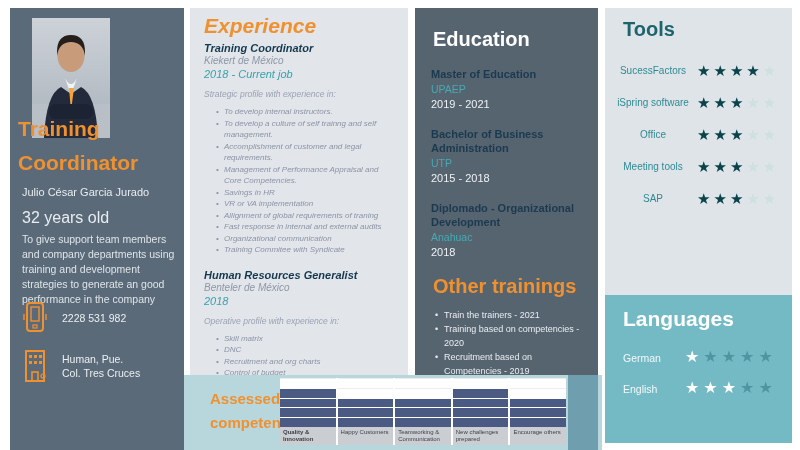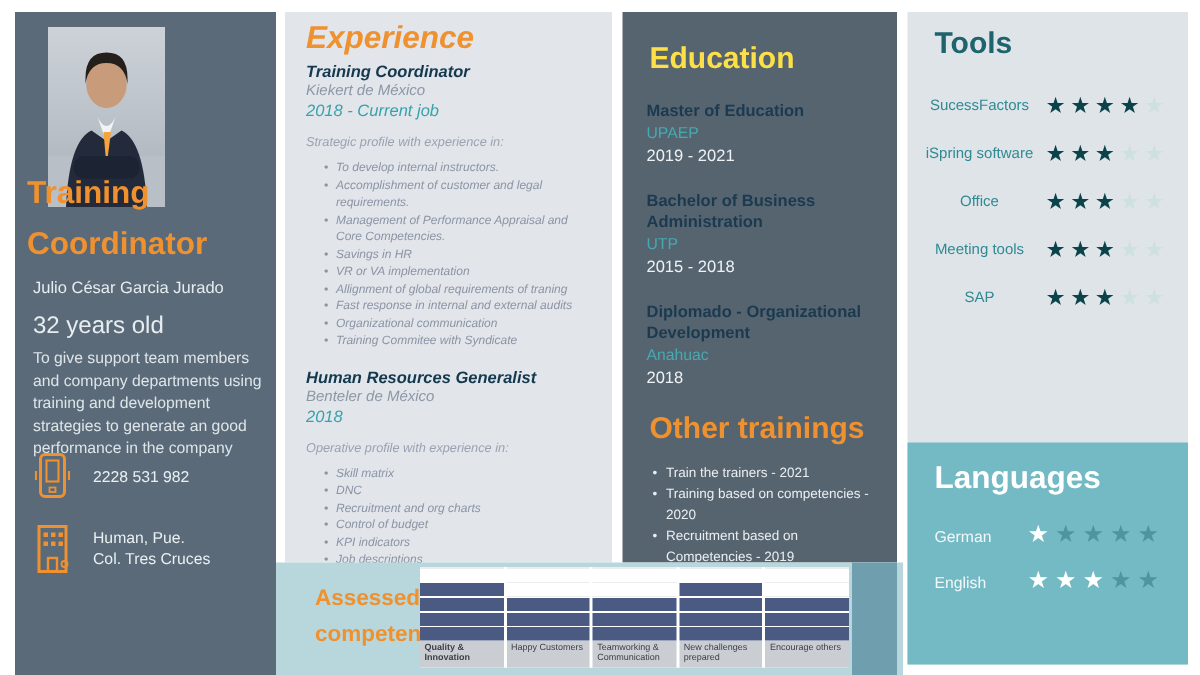--- a/index.html
+++ b/index.html
@@ -31,21 +31,21 @@
   .job-period{color:#38a2ab;font-size:11px;margin-top:2px;}
   .job-profile{color:#9aa2b2;font-size:8.5px;margin-top:9px;}
   ul.bullets{list-style:none;margin:7px 0 0 0;padding:0 0 0 12px;}
   ul.bullets li{color:#8b94a5;font-size:8px;line-height:11.5px;padding-left:8px;position:relative;}
   ul.bullets li::before{content:"•";position:absolute;left:0;top:0;color:#8b94a5;}
   .job2{margin-top:13px;}
 
   
   #edu-col{left:415px;top:8px;width:183px;height:367px;background:#566470;
            padding:20px 16px;box-sizing:border-box;}
-  .edu-heading{color:#fde047;font-size:20px;font-weight:bold;margin:0 0 16px 2px;}
+  .edu-heading{color:#ffffff;font-size:20px;font-weight:bold;margin:0 0 16px 2px;}
   .edu-entry{margin-bottom:17px;}
   .edu-degree{color:#1b3a50;font-size:11px;font-weight:bold;line-height:14px;}
   .edu-school{color:#45aab2;font-size:10.5px;margin-top:2px;}
   .edu-period{color:#eef2f4;font-size:11px;margin-top:3px;}
   .other-heading{color:#f09130;font-size:20px;font-weight:bold;margin:6px 0 10px 2px;}
   ul.trainings{list-style:none;margin:0;padding:0 0 0 4px;}
   ul.trainings li{color:#e9eef1;font-size:9px;line-height:14px;padding-left:9px;position:relative;}
   ul.trainings li::before{content:"•";position:absolute;left:0;top:0;color:#e9eef1;}
 
   
@@ -153,20 +153,21 @@
     <h1 class="exp-heading">Experience</h1>
 
     <div class="job">
       <div class="job-title">Training Coordinator</div>
       <div class="job-company">Kiekert de México</div>
       <div class="job-period">2018 - Current job</div>
       <div class="job-profile">Strategic profile with experience in:</div>
       <ul class="bullets">
 
       <li>To develop internal instructors.</li>
+          <li>To develop a culture of self trainng and self management.</li>
           <li>Accomplishment of customer and legal requirements.</li>
           <li>Management of Performance Appraisal and Core Competencies.</li>
           <li>Savings in HR</li>
           <li>VR or VA implementation</li>
           <li>Allignment of global requirements of traning</li>
           <li>Fast response in internal and external audits</li>
           <li>Organizational communication</li>
           <li>Training Commitee with Syndicate</li>
         </ul>
     </div>

